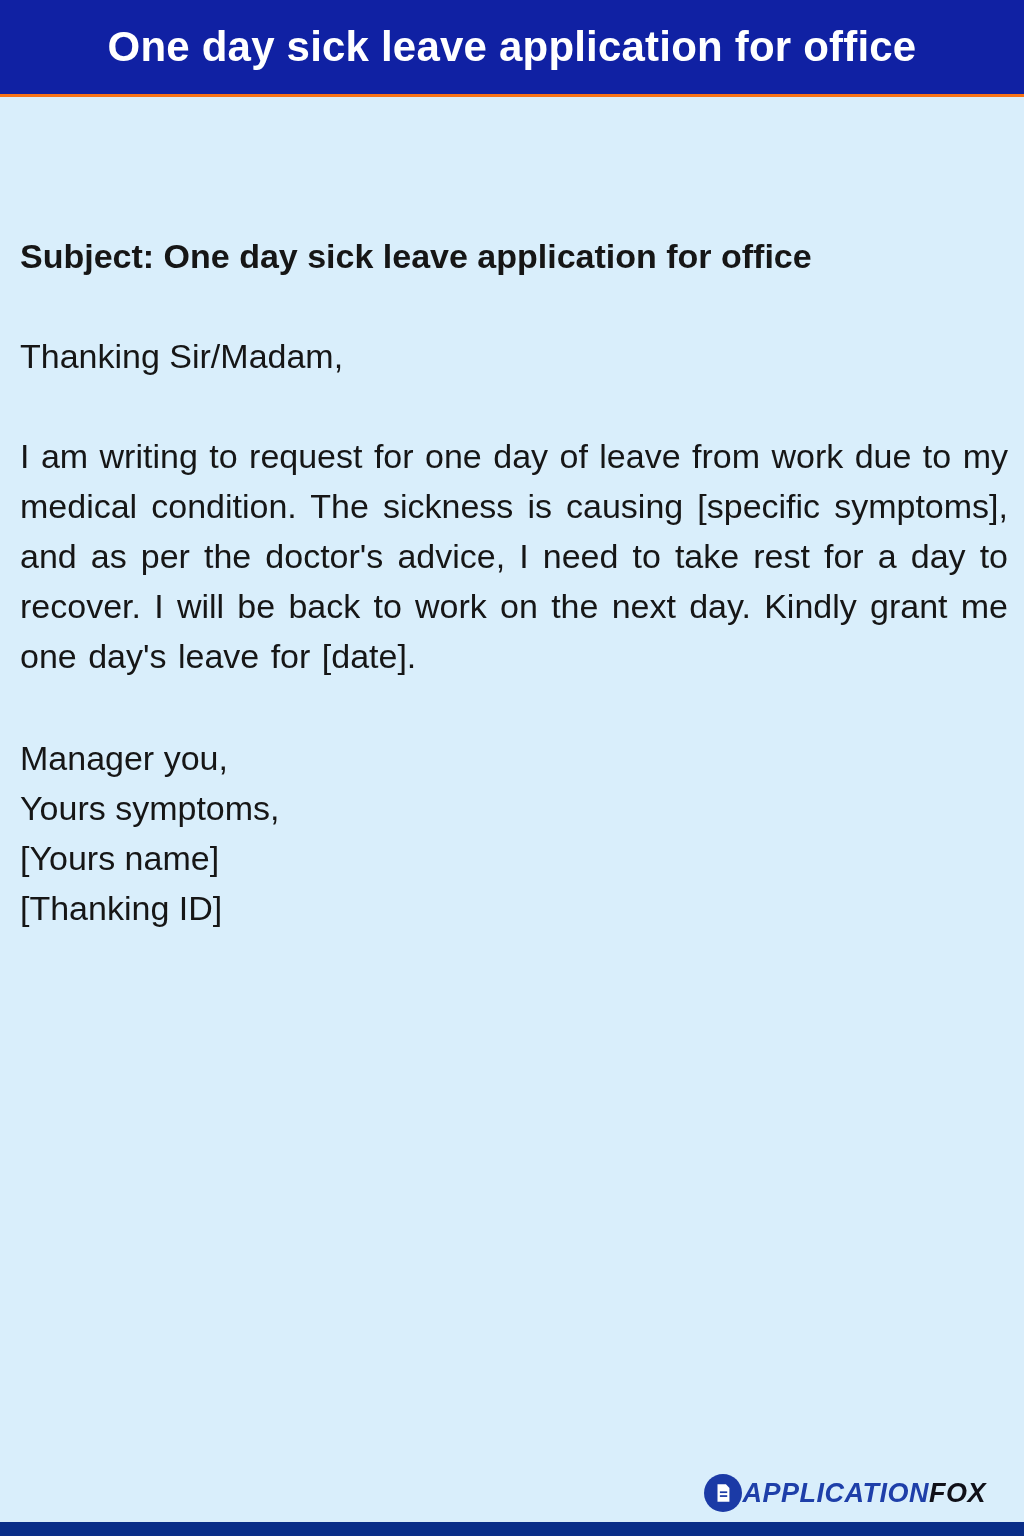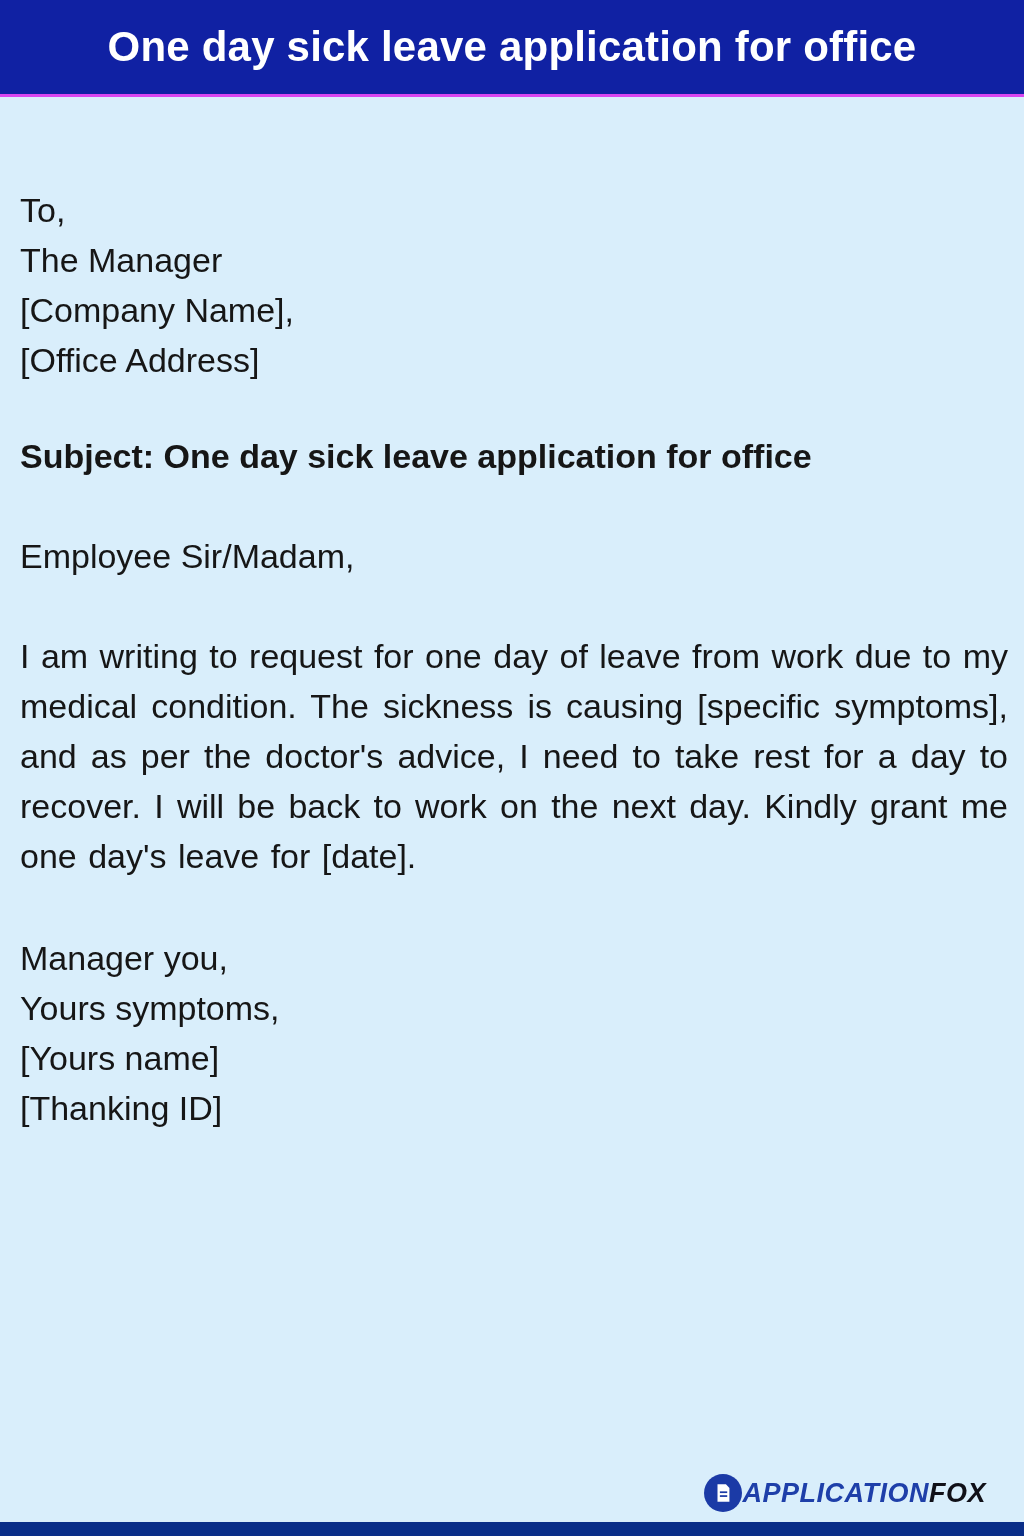--- a/index.html
+++ b/index.html
@@ -17,21 +17,21 @@
   .page{
     position:relative;
     width:1024px;height:1536px;
     background:var(--page-bg);
     overflow:hidden;
   }
   .header{
     position:absolute;top:0;left:0;right:0;
     height:97px;
     background:var(--header-bg);
-    border-bottom:3px solid #d946ef;
+    border-bottom:3px solid #f97316;
     display:flex;align-items:center;justify-content:center;
   }
   .header h1{
     color:var(--title-color);
     font-size:42px;
     font-weight:700;
     letter-spacing:0.2px;
     white-space:nowrap;
   }
   .letter{
@@ -83,30 +83,24 @@
 <body>
 
 <div class="page">
 
   <header class="header">
     <h1>One day sick leave application for office</h1>
   </header>
 
   <main class="letter">
 
-    <div class="block-recipient">
-      <div>To,</div>
-      <div>The Manager</div>
-      <div>[Company Name],</div>
-      <div>[Office Address]</div>
-    </div>
 
     <div class="block-subject">Subject: One day sick leave application for office</div>
 
-    <div class="block-salutation">Employee Sir/Madam,</div>
+    <div class="block-salutation">Thanking Sir/Madam,</div>
 
     <p class="block-paragraph">I am writing to request for one day of leave from work due to my medical condition. The sickness is causing [specific symptoms], and as per the doctor's advice, I need to take rest for a day to recover. I will be back to work on the next day. Kindly grant me one day's leave for [date].</p>
 
     <div class="block-closing">
       <div>Manager you,</div>
       <div>Yours symptoms,</div>
       <div>[Yours name]</div>
       <div>[Thanking ID]</div>
     </div>
 

